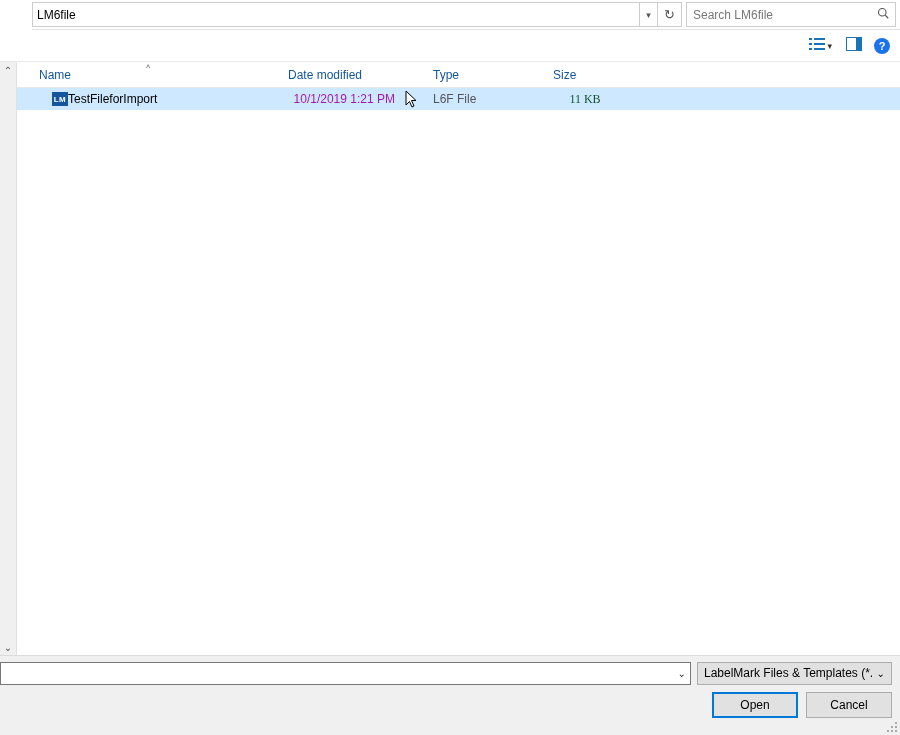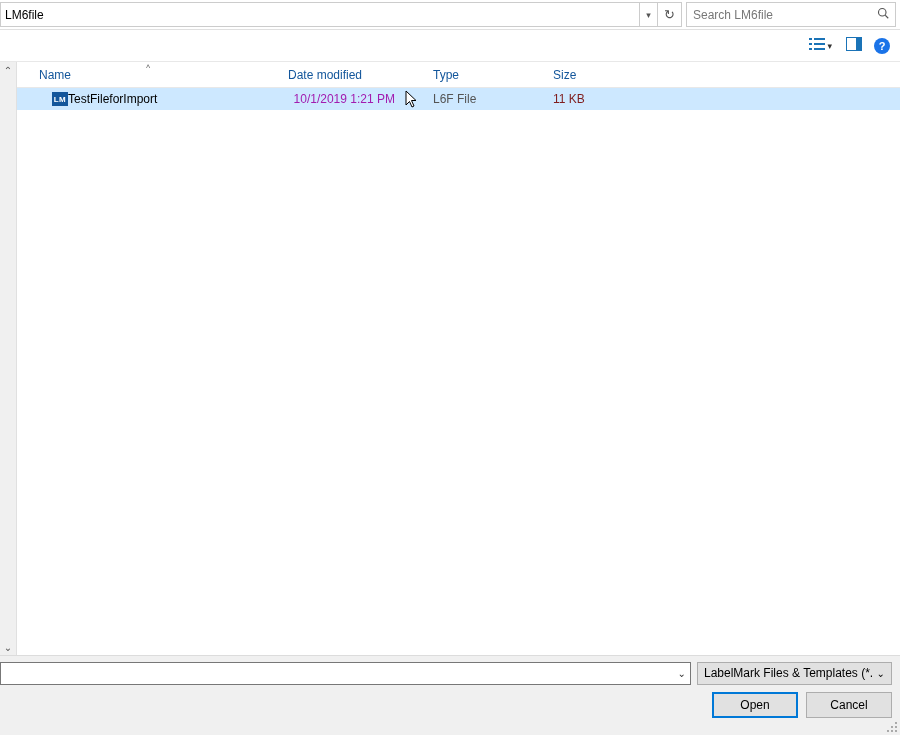--- a/index.html
+++ b/index.html
@@ -16,20 +16,21 @@
       height: 735px;
       overflow: hidden;
       position: relative;
     }
     .addr-bar {
       display: flex;
       align-items: stretch;
       height: 30px;
       border-bottom: 1px solid #e0e0e0;
       background: #fff;
+      margin-left: 32px;
     }
     .addr-path {
       flex: 1;
       display: flex;
       align-items: center;
       padding: 0 4px;
       border: 1px solid #cccccc;
       margin: 2px 0 2px 0px;
       background: #fff;
       font-size: 12px;
@@ -182,21 +183,21 @@
     }
     .rcol {
       padding: 0 8px;
       display: flex;
       align-items: center;
       height: 100%;
     }
     .r-name { width: 263px; padding-left: 35px; color: #000; }
     .r-date { width: 145px; color: #a21caf; justify-content: flex-end; padding-right: 30px; }
     .r-type { width: 120px; color: #555; }
-    .r-size { width: 80px; color: #7f1d1d; justify-content: flex-start; }
+    .r-size { width: 80px; color: #14532d; justify-content: center; font-family: Liberation Serif, serif; }
     .file-ico {
       width: 16px;
       height: 14px;
       background: #13569b;
       color: #fff;
       font-size: 8px;
       font-weight: bold;
       display: flex;
       align-items: center;
       justify-content: center;

